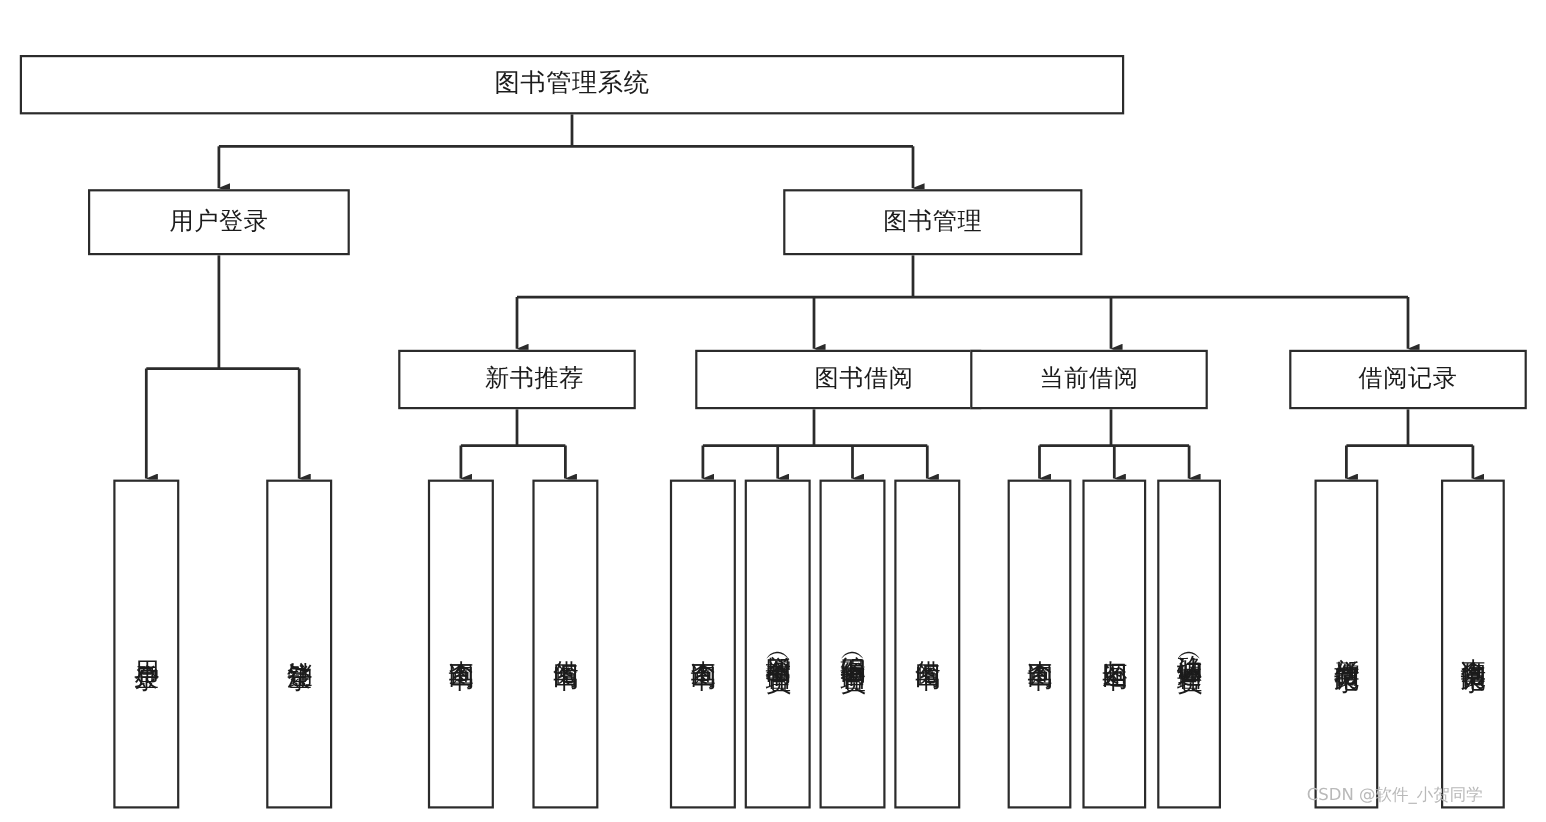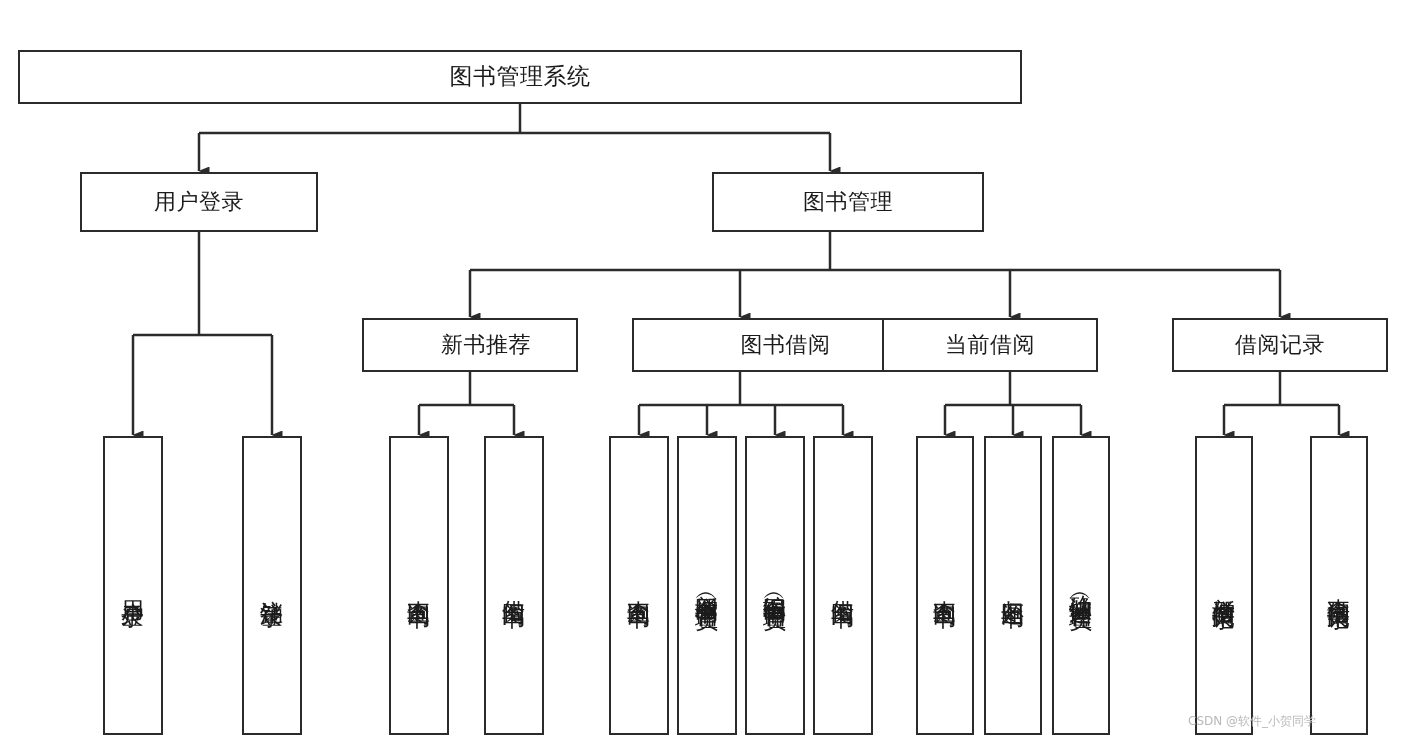--- a/index.html
+++ b/index.html
@@ -51,21 +51,21 @@
     writing-mode: vertical-rl;
     text-orientation: upright;
     font-size: 23px;
     letter-spacing: 2px;
     line-height: 1.05;
   }
   .watermark {
     position: absolute;
     left: 1188px;
     top: 713px;
-    font-size: 12px;
+    font-size: 15px;
     color: #b9b9b9;
     font-family: "DejaVu Sans", "Liberation Sans", sans-serif;
     white-space: nowrap;
     pointer-events: none;
   }
 </style>
 </head>
 <body>
 
 <div id="canvas">

